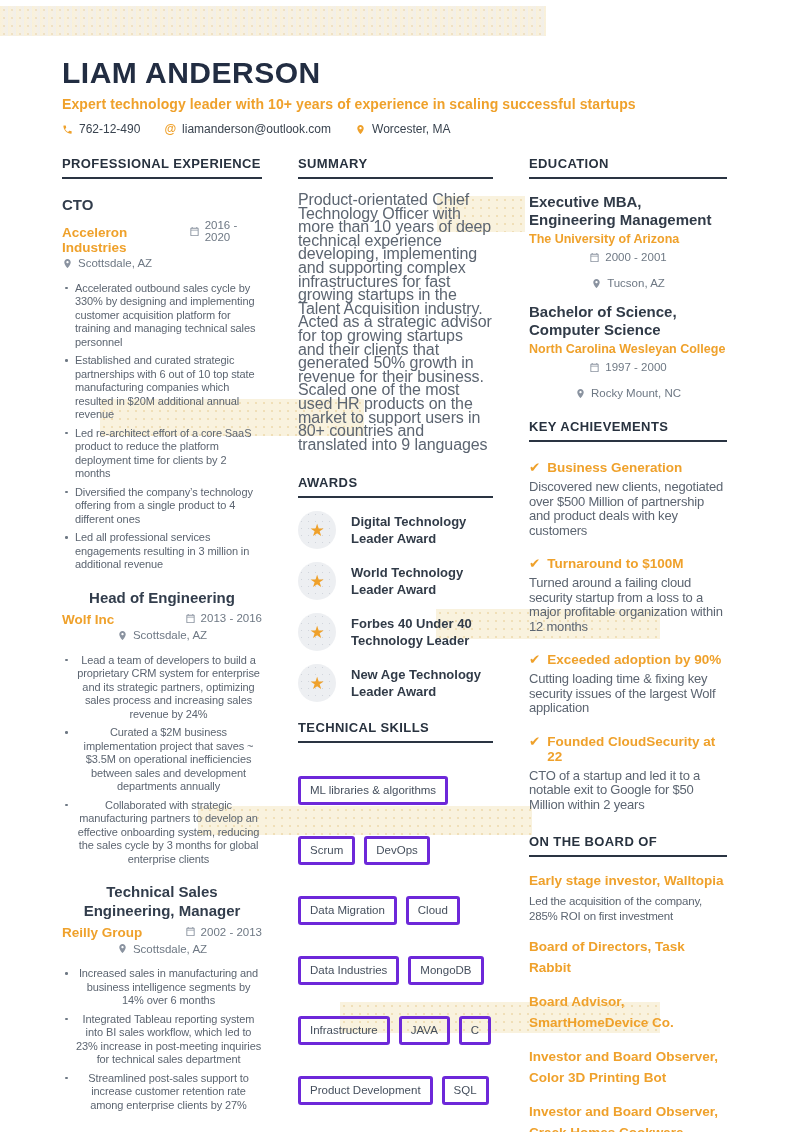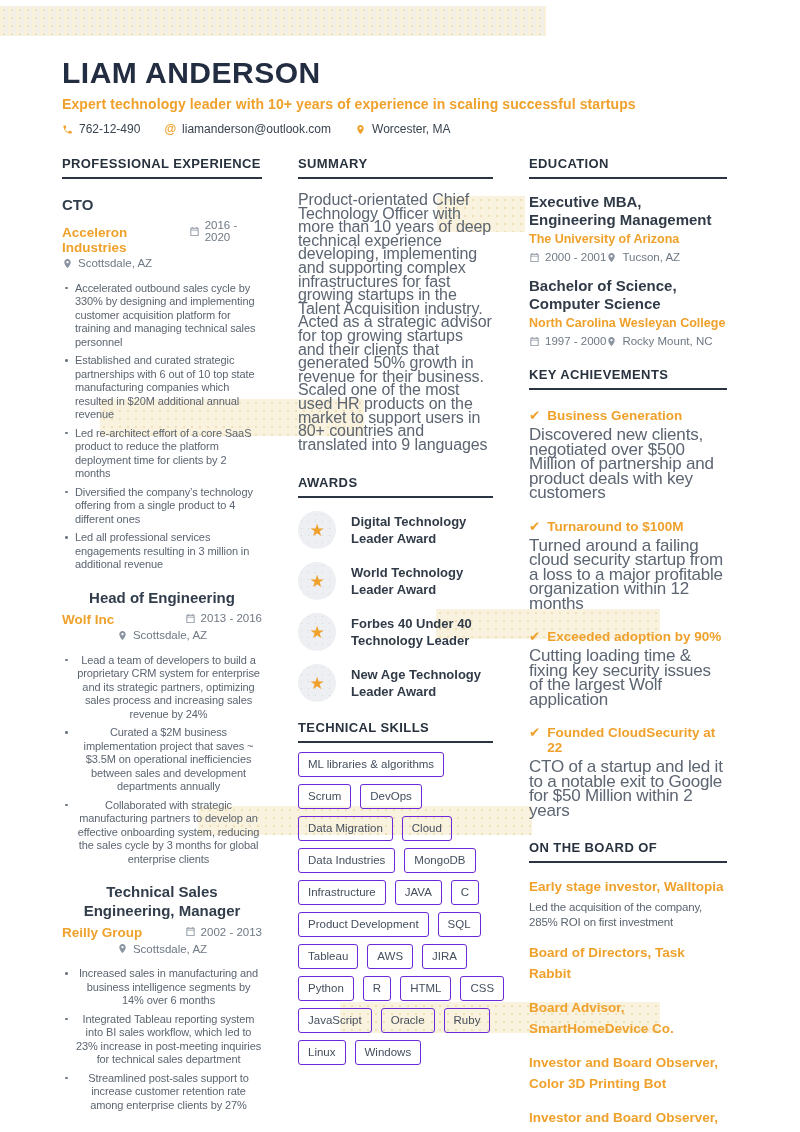--- a/index.html
+++ b/index.html
@@ -57,31 +57,31 @@
   .award-ico{flex:none;width:38px;height:38px;border-radius:50%;
       background-color:#EDEFF2;
       background-image:radial-gradient(rgba(175,182,194,.45) .8px,transparent 1px);
       background-size:7px 7px;
       display:flex;align-items:center;justify-content:center;}
   .award-ico span{color:#EFA12B;font-size:17px;line-height:1;}
   .award-label{font-size:13px;line-height:17px;font-weight:700;color:#313B48;}
 
   
   .skill-row{display:flex;gap:9px;margin-top:7px;}
-  .tag{border:1px solid #6d28d9;border-radius:3px;padding:5px 9px 6px;
-      font-size:11.5px;color:#454F5D;background:transparent;white-space:nowrap;}
+  .tag{border:3px solid #6d28d9;border-radius:3px;padding:5px 9px 6px;
+      font-size:11.5px;color:#454F5D;background:transparent;white-space:nowrap;margin-top:24px;}
 
   
   .degree{margin-top:14px;font-size:15px;line-height:17.5px;font-weight:700;color:#313B48;}
   .school{margin-top:4px;font-size:12.5px;font-weight:700;color:#EFA12B;}
-  .edu-meta{margin-top:5px;display:flex;align-items:center;}
+  .edu-meta{margin-top:5px;display:flex;gap:14px;align-items:center;flex-direction:column;}
 
   
   .ach-title{margin-top:17px;font-size:13.5px;font-weight:700;color:#EFA12B;display:flex;gap:7px;align-items:baseline;}
-  .ach-text{margin:5px 0 0;font-size:17px;line-height:14.5px;letter-spacing:-.2px;color:#5C6571;}
+  .ach-text{margin:5px 0 0;font-size:13px;line-height:14.5px;letter-spacing:-.2px;color:#5C6571;}
 
   
   .board-title{margin-top:13px;font-size:13.5px;line-height:21px;font-weight:700;color:#EFA12B;}
   .board-text{margin:3px 0 0;font-size:11.5px;line-height:14.5px;letter-spacing:-.2px;color:#5C6571;}
 
   .mt-awards{margin-top:24px;}
   .mt-skills{margin-top:18px;}
   .mt-keyach{margin-top:20px;}
   .mt-board{margin-top:22px;}
   .mt-job{margin-top:15px;text-align:center;}

